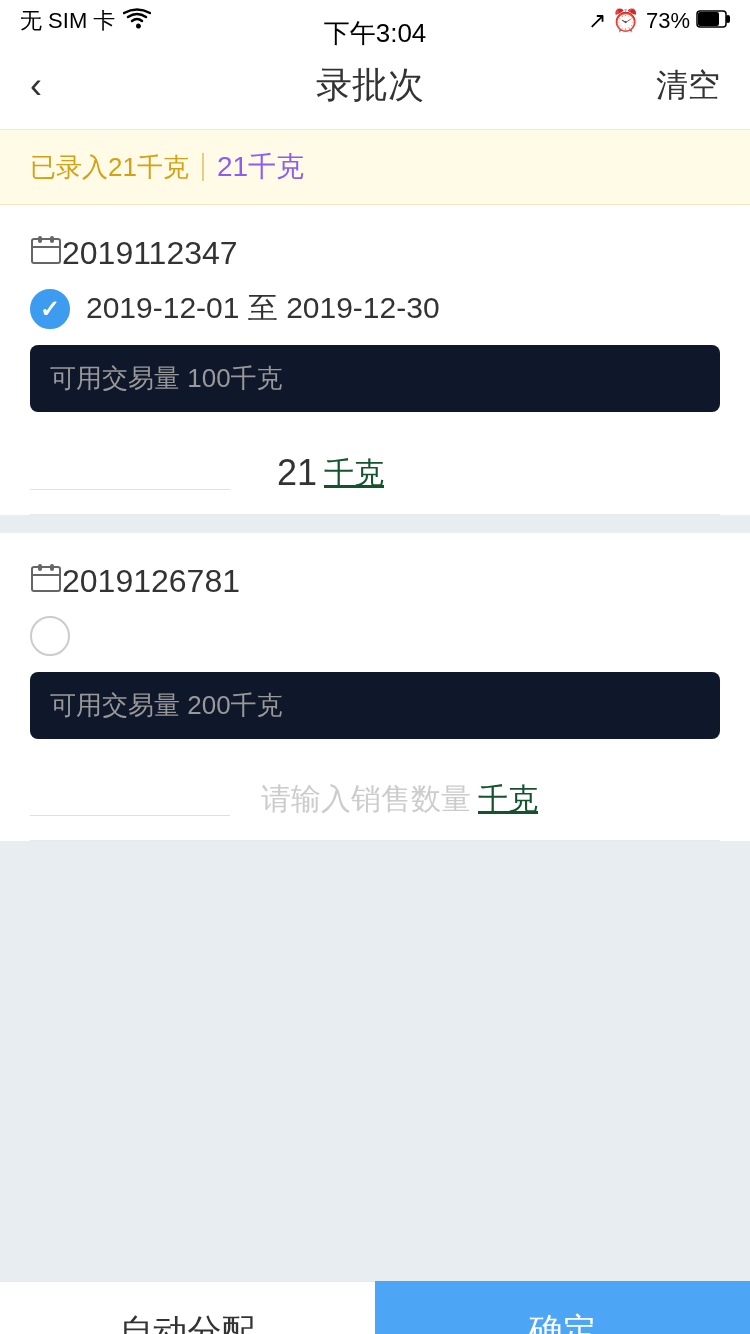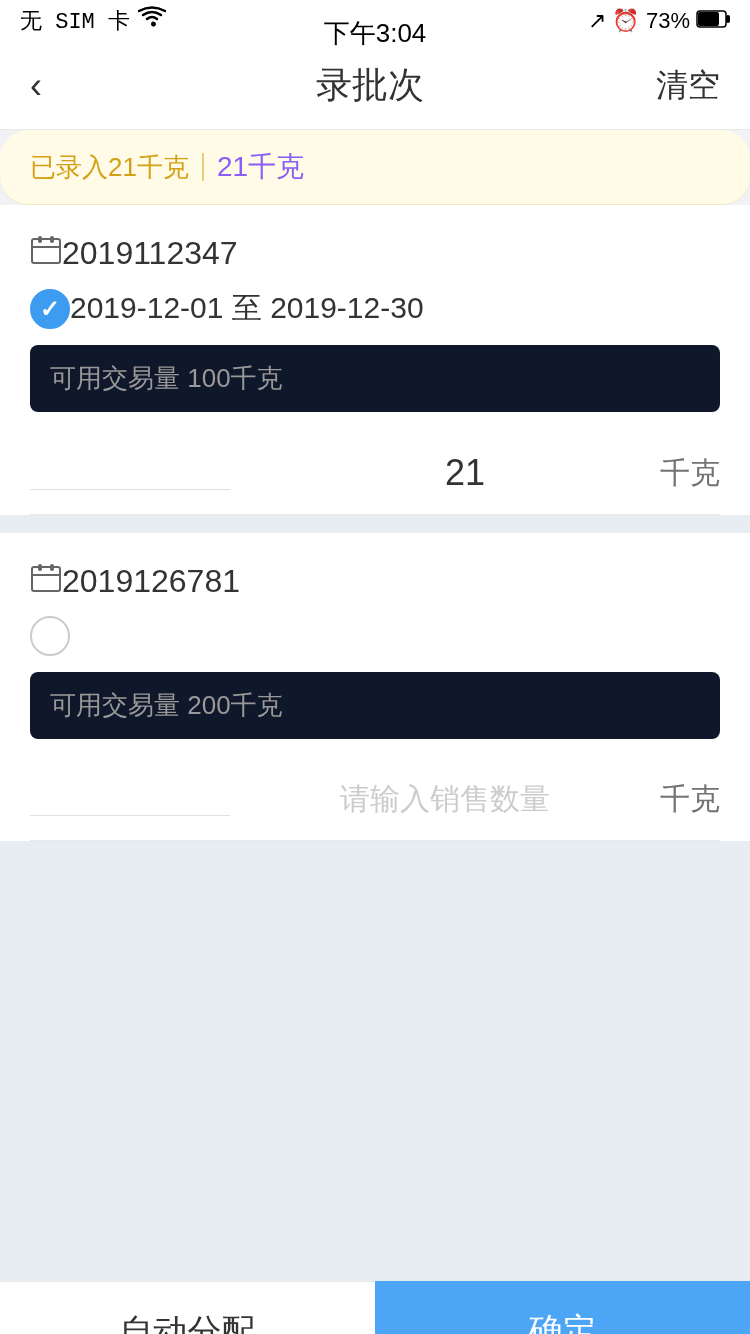--- a/index.html
+++ b/index.html
@@ -21,24 +21,23 @@
       background: white;
       display: flex;
       align-items: center;
       justify-content: space-between;
       padding: 0 20px;
       font-size: 22px;
       color: #000;
     }
     .status-left {
       display: flex;
-      align-items: flex-start;
+      align-items: flex-end;
       gap: 8px;
       font-size: 22px;
-      font-family: Liberation Mono, monospace;
     }
     .status-center {
       font-size: 26px;
       font-weight: 500;
       position: absolute;
       left: 50%;
       transform: translateX(-50%);
       top: 16px;
     }
     .status-right {
@@ -77,21 +76,20 @@
     }
 
     
     .info-banner {
       background: #fffbe6;
       padding: 18px 30px;
       display: flex;
       align-items: center;
       gap: 13px;
       border-bottom: 1px solid #f0e6c0;
-      border-radius: 28px;
     }
     .info-banner-label {
       font-size: 26px;
       color: #d4a017;
     }
     .info-banner-divider {
       width: 2px;
       height: 28px;
       background: #d4a017;
       opacity: 0.5;
@@ -118,21 +116,21 @@
       font-size: 30px;
     }
     .batch-id {
       font-size: 32px;
       color: #333;
       font-weight: 500;
     }
     .batch-date-row {
       display: flex;
       align-items: flex-end;
-      gap: 0;
+      gap: 16px;
       margin-bottom: 16px;
     }
     .batch-checkbox {
       width: 40px;
       height: 40px;
       border-radius: 50%;
       border: 2px solid #ccc;
       display: flex;
       align-items: center;
       justify-content: center;
@@ -156,40 +154,42 @@
       background: #0f172a;
       border-radius: 8px;
       padding: 16px 20px;
       font-size: 26px;
       color: #999;
       margin: 0 0 20px 0;
     }
     .batch-quantity-row {
       display: flex;
       align-items: center;
-      justify-content: space-between;
+      justify-content: flex-start;
       padding: 20px 0;
       border-bottom: 1px solid #e8e8e8;
-      gap: 27px;
+      gap: 7px;
     }
     .batch-quantity-input {
       font-size: 36px;
       color: #333;
       text-align: right;
       border: none;
       outline: none;
       min-width: 80px;
     }
     .batch-quantity-placeholder {
       font-size: 30px;
       color: #ccc;
+      margin-left: 24px;
     }
     .batch-unit {
       font-size: 30px;
-      color: #737373;
+      color: #14532d;
+      text-decoration: underline;
     }
 
     .divider-line {
       width: 200px;
       height: 1px;
       background: #e0e0e0;
       align-self: flex-end;
       margin-bottom: 4px;
     }
 

